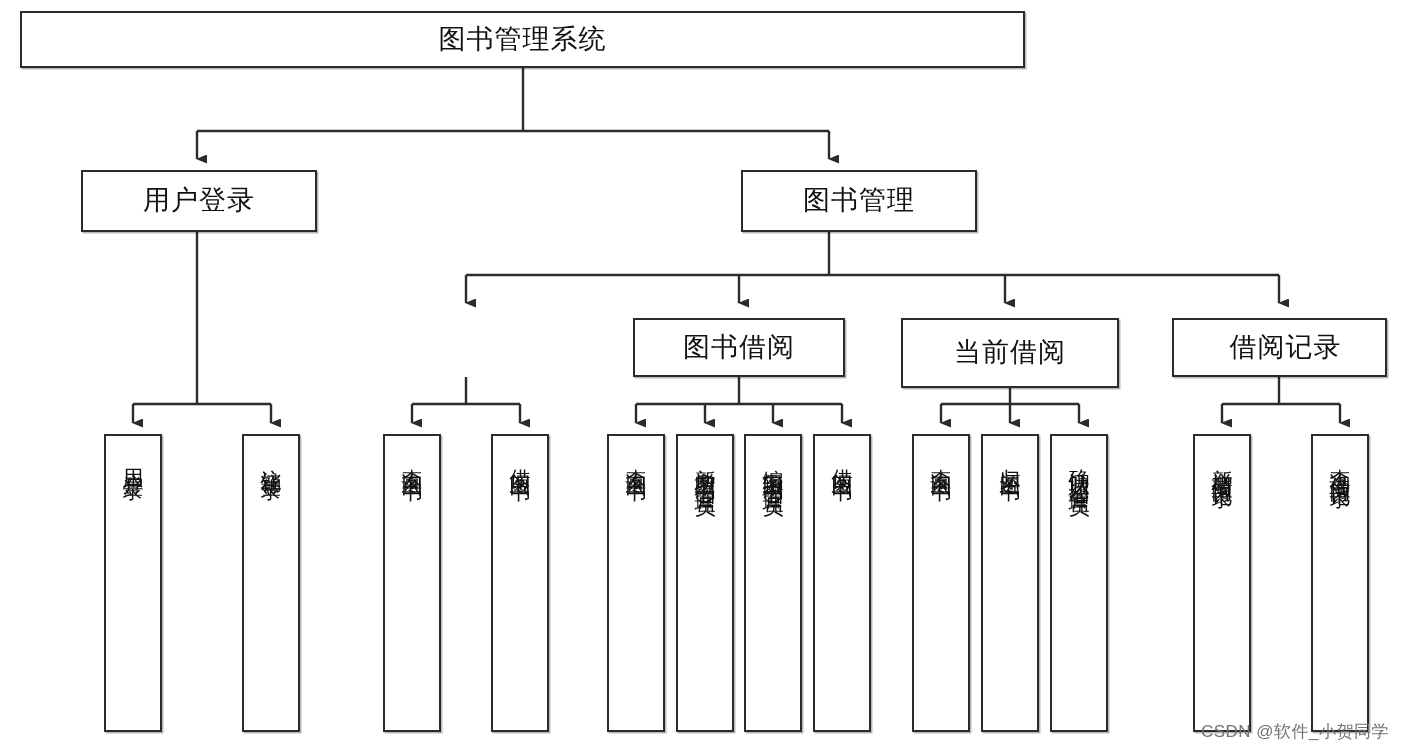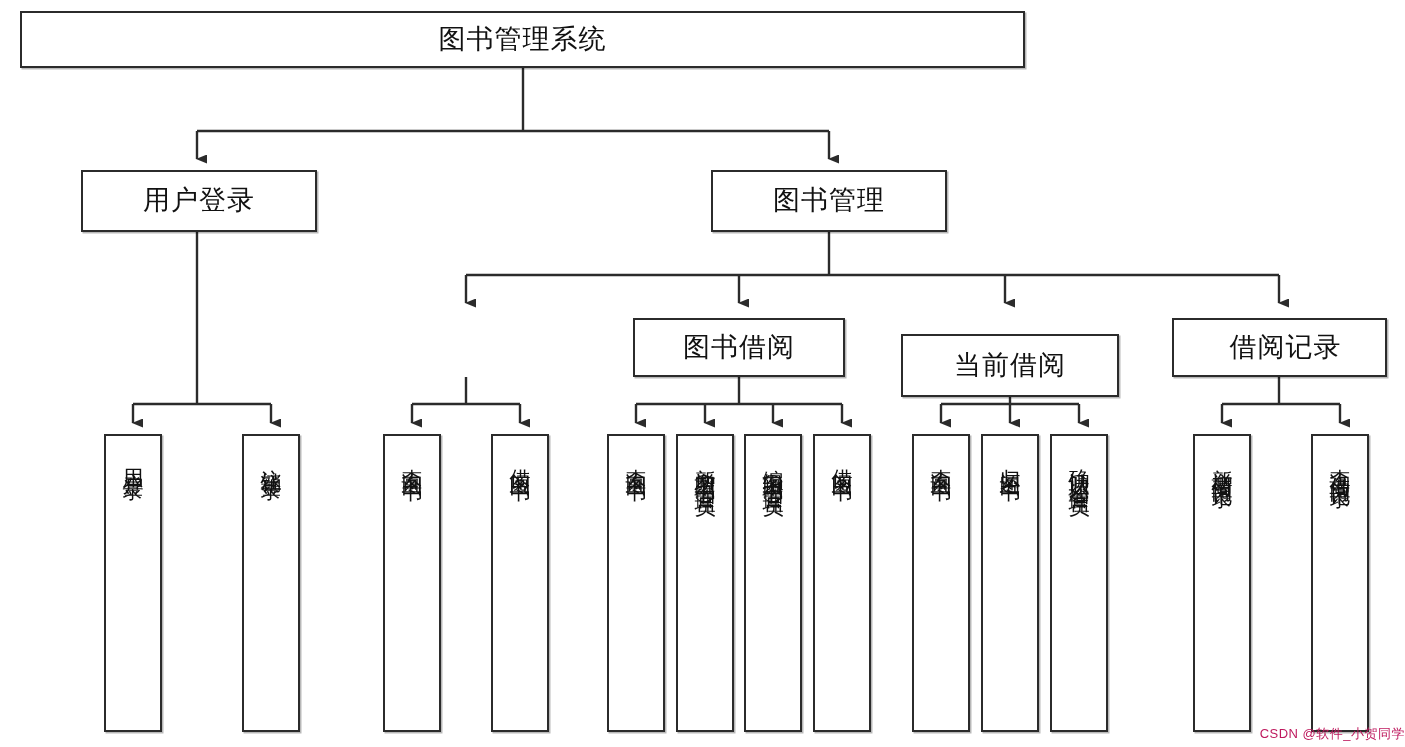--- a/index.html
+++ b/index.html
@@ -52,24 +52,24 @@
     writing-mode: vertical-rl;
     text-orientation: upright;
     white-space: normal;
     font-size: 21px;
     letter-spacing: 4px;
     line-height: 1.05;
     max-height: 100%;
   }
   .watermark {
     position: absolute;
-    right: 0;
+    right: 16px;
     bottom: 4px;
-    font-size: 13px;
-    color: #be185d;
+    font-size: 17px;
+    color: #737373;
     letter-spacing: 0.5px;
     white-space: nowrap;
     user-select: none;
   }
 </style>
 </head>
 <body>
 
 <div id="diagram-root">
 
@@ -125,28 +125,28 @@
     </g>
   </svg>
 
   <div class="node-box" style="left:20px; top:11px; width:1005px; height:57px;">
     <span class="node-label">图书管理系统</span>
   </div>
 
   <div class="node-box" style="left:81px; top:170px; width:236px; height:62px;">
     <span class="node-label">用户登录</span>
   </div>
-  <div class="node-box" style="left:711px; top:170px; width:236px; height:62px;">
+  <div class="node-box" style="left:741px; top:170px; width:236px; height:62px;">
     <span class="node-label">图书管理</span>
   </div>
 
   <div class="node-box" style="left:633px; top:318px; width:212px; height:59px;">
     <span class="node-label">图书借阅</span>
   </div>
-  <div class="node-box" style="left:901px; top:334px; width:218px; height:63px;">
+  <div class="node-box" style="left:901px; top:318px; width:218px; height:70px;">
     <span class="node-label">当前借阅</span>
   </div>
   <div class="node-box" style="left:1172px; top:318px; width:215px; height:59px;padding-left:12px;">
     <span class="node-label">借阅记录</span>
   </div>
 
   <div class="node-box vertical" style="left:104px; top:434px; width:58px; height:298px;">
     <span class="node-label">用户登录</span>
   </div>
   <div class="node-box vertical" style="left:242px; top:434px; width:58px; height:298px;">

